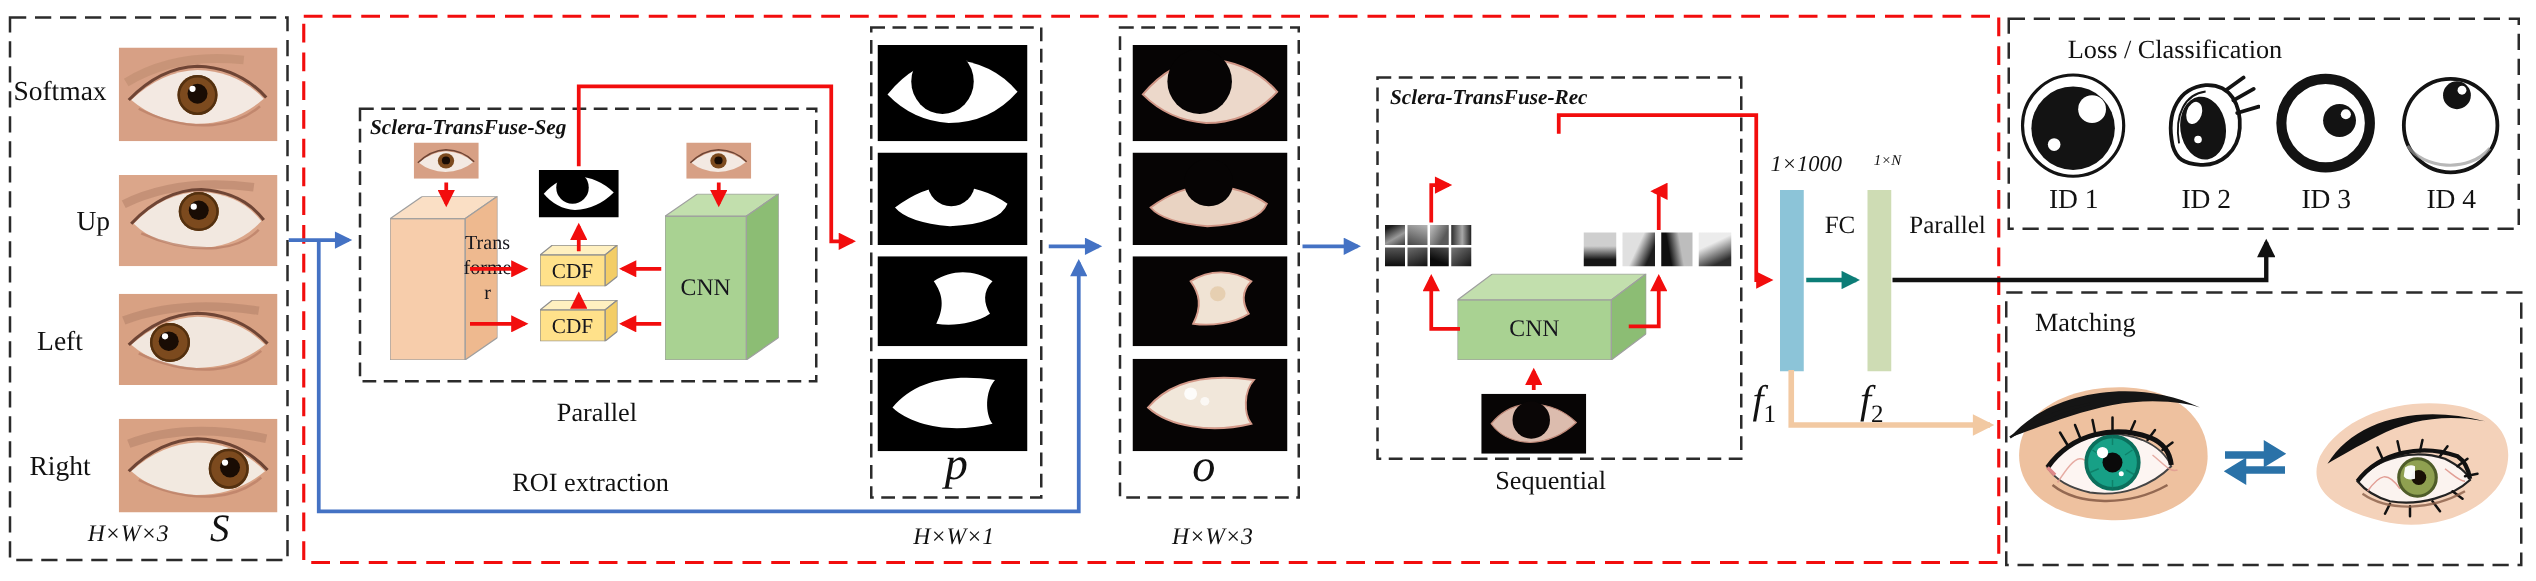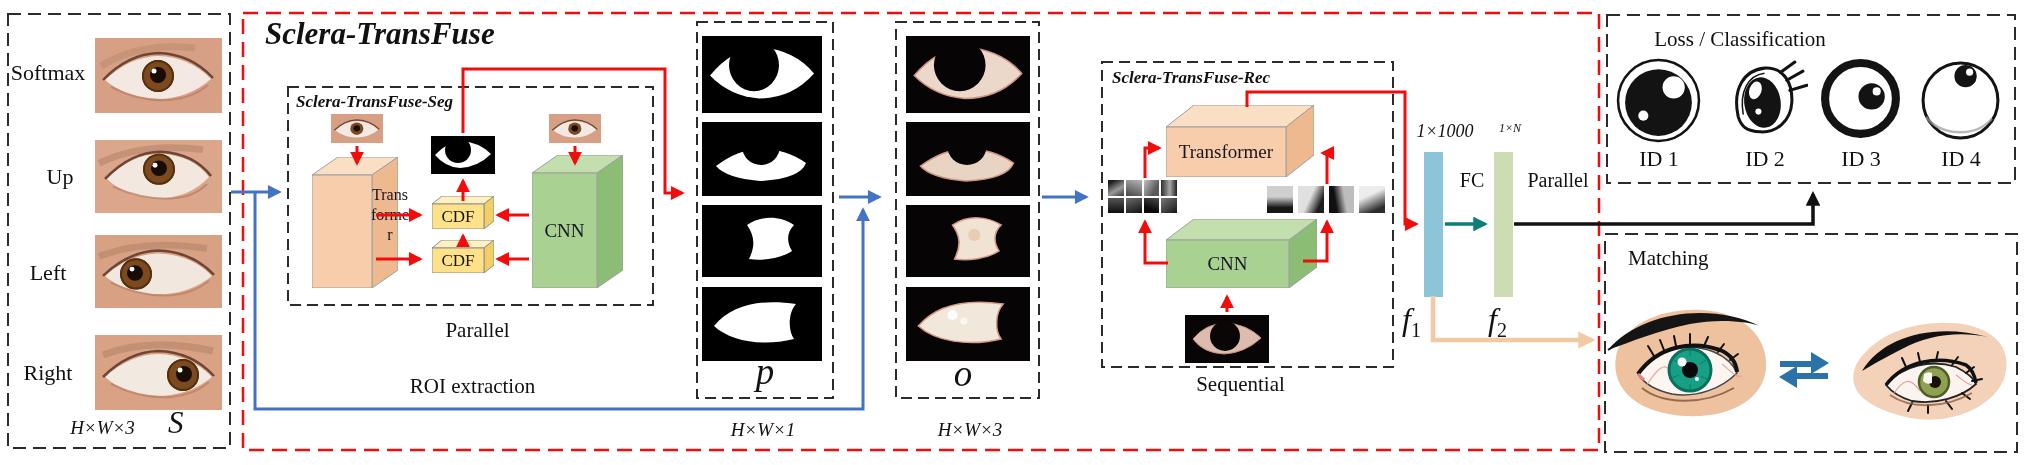--- a/index.html
+++ b/index.html
@@ -26,21 +26,21 @@
   .condensed{display:inline-block;transform:scaleX(0.78);transform-origin:center;
              font-family:"Liberation Sans","DejaVu Sans",sans-serif;font-weight:600;letter-spacing:0px;}
   .q-wrap{font-size:25px;}
 </style>
 </head>
 <body>
 
 <div class="canvas">
 
   <div class="abs ctr lbl22" style="left:4px;top:60px;width:88px;">Softmax</div>
-  <div class="abs ctr lbl22" style="left:16px;top:164px;width:88px;">Up</div>
+  <div class="abs ctr lbl22" style="left:0;top:164px;width:88px;text-align:right;">Up</div>
   <div class="abs ctr lbl22" style="left:4px;top:260px;width:88px;">Left</div>
   <div class="abs ctr lbl22" style="left:4px;top:360px;width:88px;">Right</div>
 
   <svg class="abs photo" style="left:95px;top:38px;" width="127" height="75" viewBox="0 0 127 75">
     <rect width="127" height="75" fill="#d7a085"></rect>
     <path d="M6,28 Q45,4 100,10" stroke="#bb8a6e" stroke-width="7" fill="none" opacity="0.55"></path>
     <path d="M10,42 Q34,19 63,18 Q95,19 116,41 Q93,61 62,61 Q31,60 10,42 Z" fill="#f3e9e2"></path>
     <circle cx="63" cy="38" r="16" fill="#7c4a1e"></circle>
     <circle cx="63" cy="38" r="15" fill="none" stroke="#53300f" stroke-width="2"></circle>
     <circle cx="63" cy="37" r="8" fill="#190c04"></circle>
@@ -78,21 +78,20 @@
     <circle cx="88" cy="40" r="15" fill="none" stroke="#53300f" stroke-width="2"></circle>
     <circle cx="89" cy="39" r="8" fill="#190c04"></circle>
     <circle cx="85" cy="35" r="2.5" fill="#fff"></circle>
     <path d="M8,42 Q33,17 63,16 Q97,17 119,41" stroke="#6f4535" stroke-width="2.5" fill="none"></path>
     <path d="M16,49 Q46,64 76,62 Q99,60 114,47" stroke="#bb8168" stroke-width="2" fill="none" opacity="0.8"></path>
   </svg>
 
   <div class="abs ctr dims" style="left:45px;top:417px;width:115px;">H×W×3</div>
   <div class="abs it ser" style="left:168px;top:405px;font-size:31px;">S</div>
 
-  <div class="abs bi ser" style="left:265px;top:16px;font-size:31px;">Sclera-TransFuse</div>
 
   <div class="abs bi ser" style="left:296px;top:92px;font-size:17px;text-align:right;">Sclera-TransFuse-Seg</div>
 
   <svg class="abs photo" style="left:331px;top:114px;" width="52" height="29" viewBox="0 0 127 75" preserveAspectRatio="none">
     <rect width="127" height="75" fill="#d7a085"></rect>
     <path d="M10,42 Q34,19 63,18 Q95,19 116,41 Q93,61 62,61 Q31,60 10,42 Z" fill="#f3e9e2"></path>
     <circle cx="63" cy="38" r="16" fill="#7c4a1e"></circle>
       <circle cx="63" cy="37" r="8" fill="#190c04"></circle>
     <path d="M8,42 Q33,16 63,15 Q96,16 118,40" stroke="#6f4535" stroke-width="3" fill="none"></path>
   </svg>
@@ -198,30 +197,20 @@
     <rect width="120" height="74" fill="#060404"></rect>
     <path d="M12,39 C30,17 60,12 94,17 C86,26 86,44 92,52 C60,60 28,54 12,39 Z" fill="#f1e7da" stroke="#d49a8a" stroke-width="1.5"></path>
     <circle cx="45" cy="28" r="5" fill="#fff" opacity="0.85"></circle>
       <circle cx="56" cy="34" r="3.5" fill="#fff" opacity="0.7"></circle>
   </svg>
   <div class="abs ctr it ser" style="left:938px;top:352px;width:50px;font-size:37px;">o</div>
   <div class="abs ctr dims" style="left:920px;top:419px;width:100px;">H×W×3</div>
 
   <div class="abs bi ser" style="left:1112px;top:68px;font-size:17px;">Sclera-TransFuse-Rec</div>
 
-  <div class="box3d" style="left:1166px;top:105px;width:148px;height:72px;">
-    <svg width="148" height="72" viewBox="0 0 148 72">
-      <polygon points="0,22 120,22 148,0 28,0" fill="#fadfc5" stroke="#9f9f9f" stroke-width="1"></polygon>
-      <polygon points="120,22 148,0 148,50 120,72" fill="#eeb98f" stroke="#9f9f9f" stroke-width="1"></polygon>
-      <rect x="0" y="22" width="120" height="50" fill="#f7cdab" stroke="#9f9f9f" stroke-width="1"></rect>
-    </svg>
-    <div class="face-label ser" style="left:0;top:22px;width:120px;height:50px;font-size:19px;">
-        <span>Transformer</span>
-      </div>
-  </div>
 
   <div class="grid-patches" style="left:1108px;top:180px;width:69px;height:33px;grid-template-columns:repeat(4,1fr);grid-template-rows:1fr 1fr;gap:2px;">
     <div style="background:linear-gradient(150deg,#1c1c1c 15%,#9a9a9a 60%,#3a3a3a);"></div>
     <div style="background:linear-gradient(200deg,#b5b5b5,#474747);"></div>
     <div style="background:linear-gradient(120deg,#c2c2c2,#5a5a5a 70%);"></div>
     <div style="background:linear-gradient(90deg,#2e2e2e,#a8a8a8 55%,#1f1f1f);"></div>
     <div style="background:linear-gradient(180deg,#565656,#0d0d0d);"></div>
     <div style="background:linear-gradient(160deg,#6b6b6b,#111);"></div>
     <div style="background:linear-gradient(200deg,#4c4c4c,#0a0a0a 70%);"></div>
     <div style="background:linear-gradient(140deg,#777,#151515);"></div>

